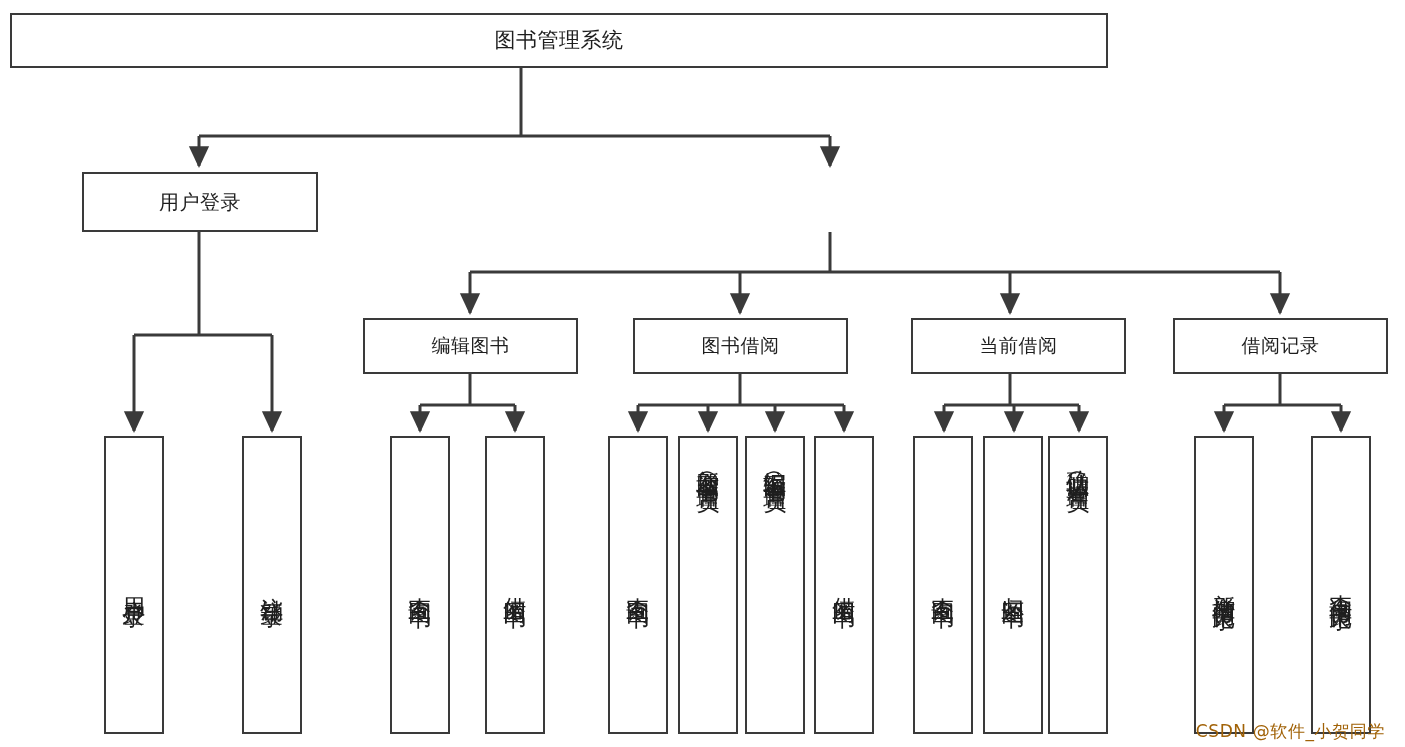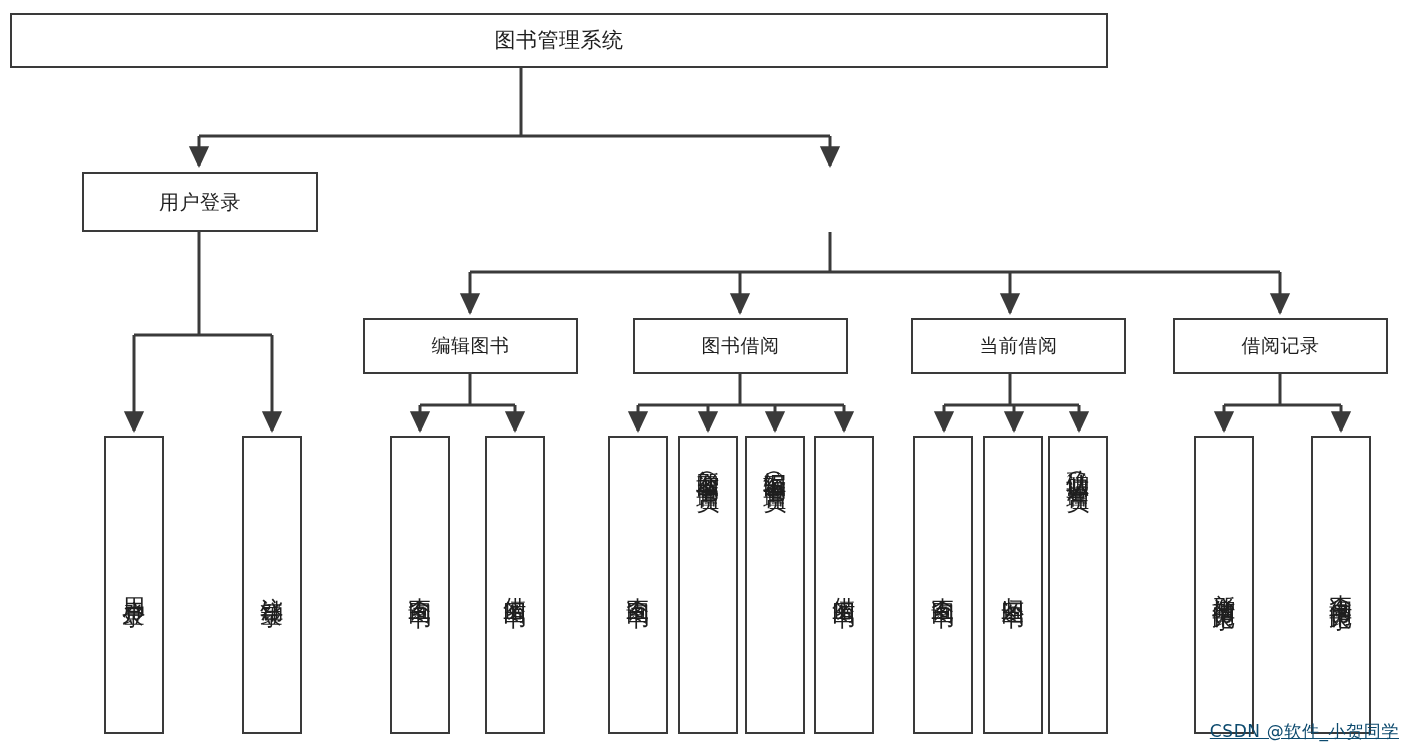--- a/index.html
+++ b/index.html
@@ -35,27 +35,26 @@
     text-orientation:upright;
     font-size:23px;
     line-height:1.06;
     letter-spacing:3px;
     white-space:normal;
   }
   .leaf{align-items:flex-start;padding-top:14px;}
   .leaf.mid{align-items:center;padding-top:0;}
   #watermark{
     position:absolute;
-    right:6px;bottom:4px;
+    right:20px;bottom:4px;
     font-size:17px;
-    color:#0c4a6e;
+    color:#a16207;
     letter-spacing:0.6px;
     white-space:nowrap;
     pointer-events:none;
-    text-decoration:underline;
   }
 </style>
 </head>
 <body>
 
 <div id="stage">
 
   <svg id="wires" viewBox="0 0 1405 747" width="1405" height="747" aria-hidden="true">
     <defs>
       <marker id="arrow" viewBox="0 0 12 12" refX="10.5" refY="6" markerWidth="7.5" markerHeight="7.5" orient="auto-start-reverse">

